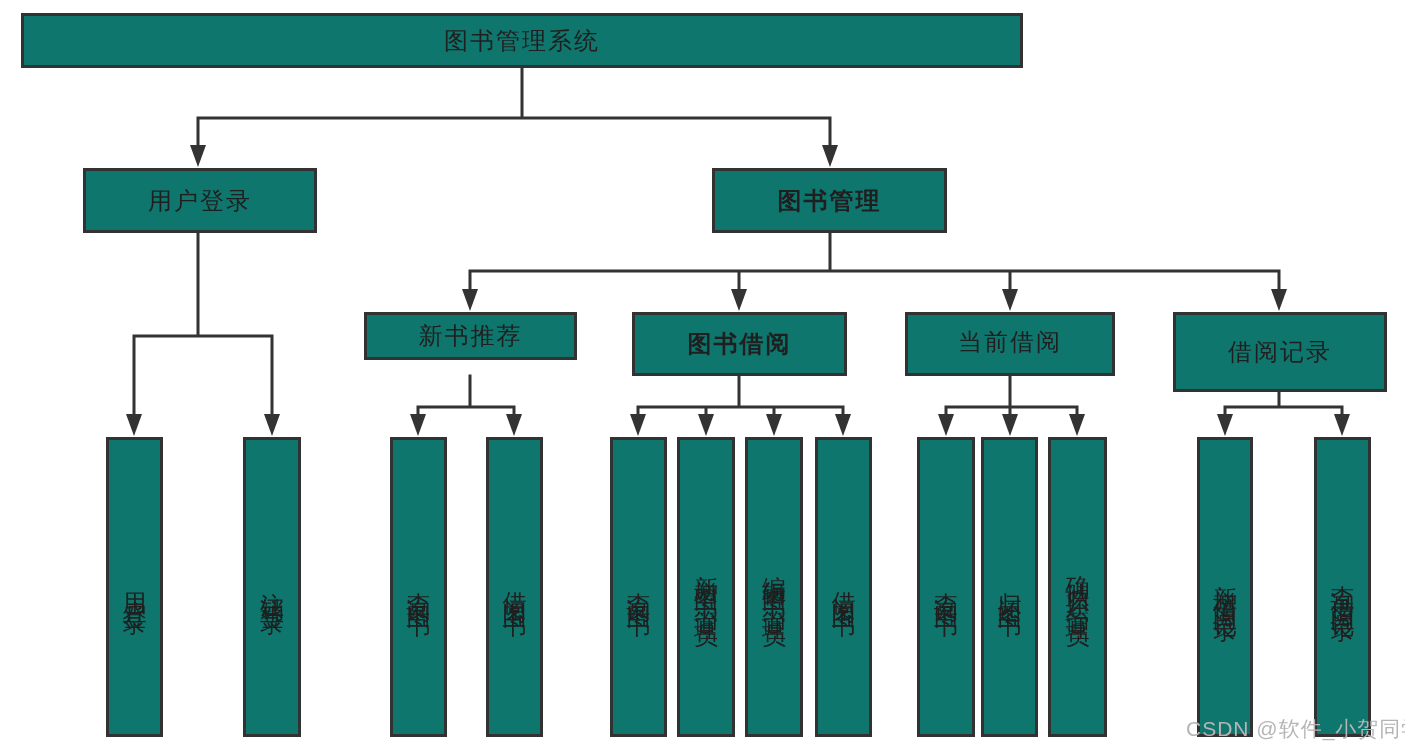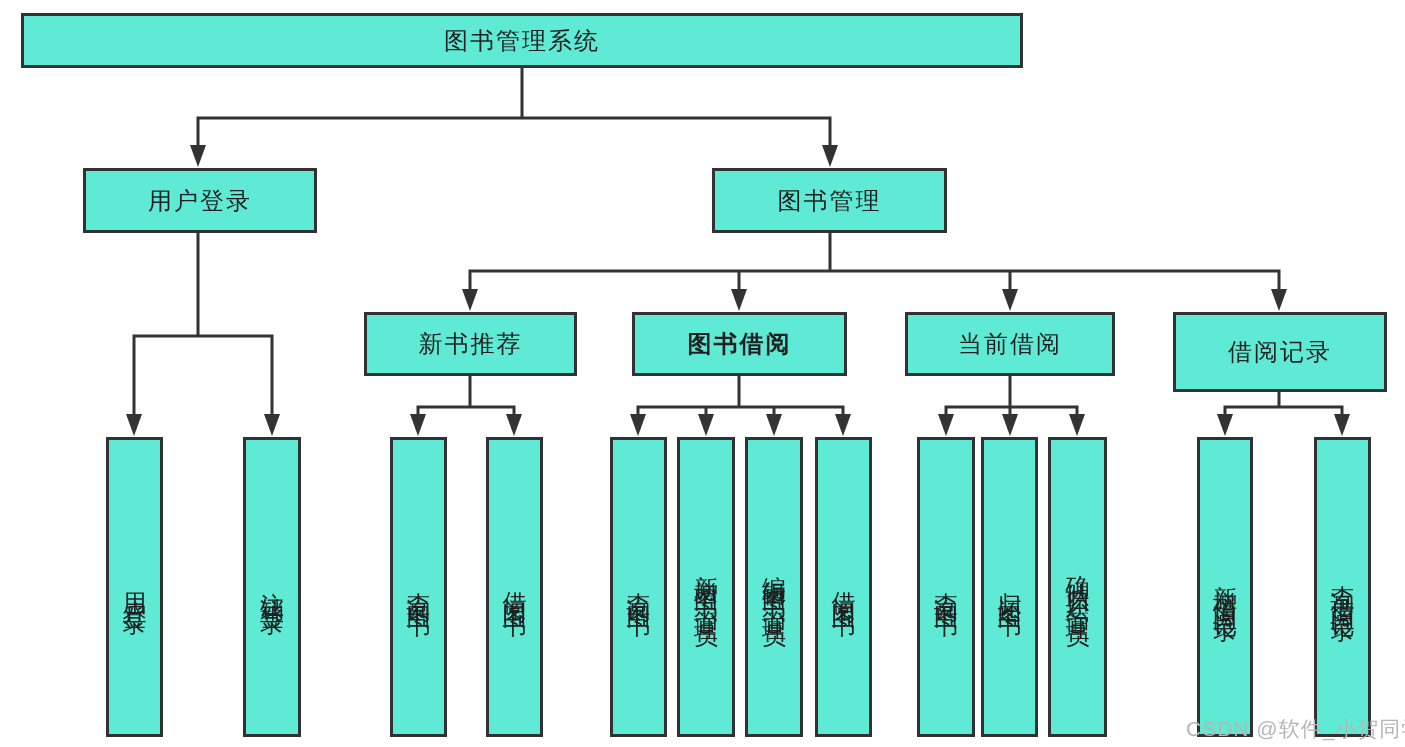--- a/index.html
+++ b/index.html
@@ -20,21 +20,21 @@
     position: absolute;
     left: 0;
     top: 0;
     width: 1405px;
     height: 747px;
   }
   .node {
     position: absolute;
     box-sizing: border-box;
     border: 3px solid #323232;
-    background: #5eead4;
+    background: #0f766e;
     display: flex;
     align-items: center;
     justify-content: center;
   }
   .hlabel {
     font-size: 24px;
     letter-spacing: 2px;
     white-space: nowrap;
     line-height: 1;
   }
@@ -93,31 +93,31 @@
     </g>
   </svg>
 
   <div class="node" style="left:21px; top:13px; width:1002px; height:55px;">
     <span class="hlabel">图书管理系统</span>
   </div>
 
   <div class="node" style="left:83px; top:168px; width:234px; height:65px;">
     <span class="hlabel">用户登录</span>
   </div>
-  <div class="node" style="left:712px; top:168px; width:235px; height:65px;">
+  <div class="node" style="left:712px; top:168px; width:235px; height:65px;font-weight:bold;">
     <span class="hlabel">图书管理</span>
   </div>
 
-  <div class="node" style="left:364px; top:312px; width:213px; height:64px;">
+  <div class="node" style="left:364px; top:312px; width:213px; height:48px;">
     <span class="hlabel">新书推荐</span>
   </div>
   <div class="node" style="left:632px; top:312px; width:215px; height:64px;font-weight:bold;">
     <span class="hlabel">图书借阅</span>
   </div>
-  <div class="node" style="left:905px; top:312px; width:210px; height:64px;">
+  <div class="node" style="left:905px; top:312px; width:210px; height:64px;font-family:Liberation Mono, monospace;">
     <span class="hlabel">当前借阅</span>
   </div>
   <div class="node" style="left:1173px; top:312px; width:214px; height:80px;">
     <span class="hlabel">借阅记录</span>
   </div>
 
   <div class="node" style="left:106px; top:437px; width:57px; height:300px;">
     <span class="vtext">用户登录</span>
   </div>
   <div class="node" style="left:243px; top:437px; width:58px; height:300px;">

